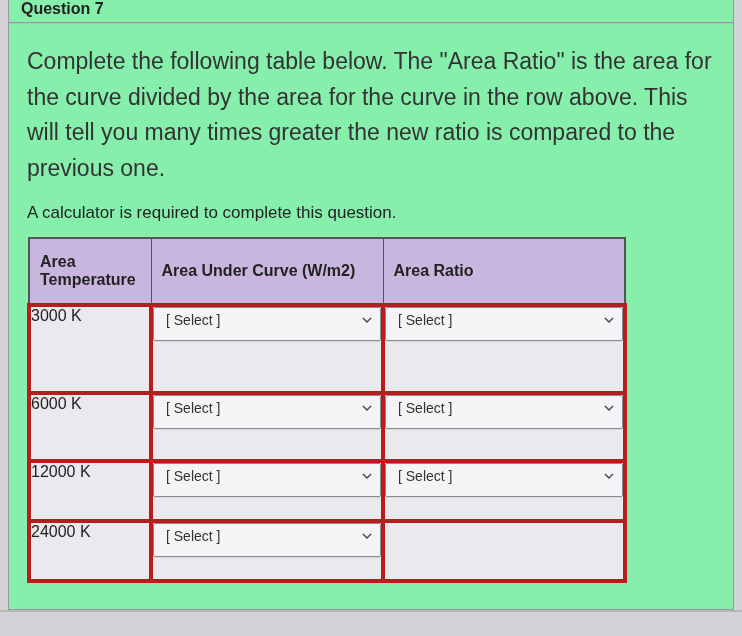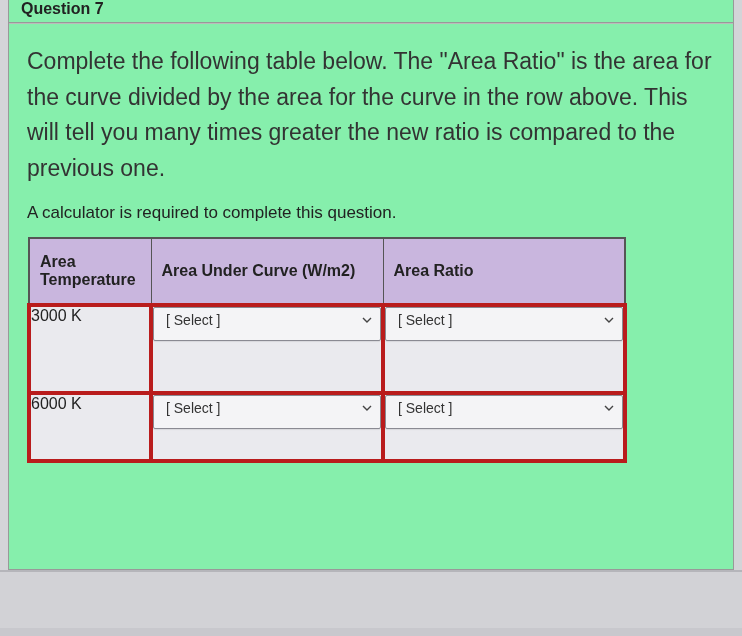--- a/index.html
+++ b/index.html
@@ -186,21 +186,58 @@
               <span>[ Select ]</span>
               <span class="chev">
                 <svg width="10" height="10" viewBox="0 0 10 10">
                     <path d="M1 3 L5 7 L9 3" stroke="#444" stroke-width="1.4" fill="none"></path>
                   </svg>
               </span>
             </div>
           </td>
         </tr>
 
-
+        <tr class="row-h3">
+          <td class="temp-cell">12000 K</td>
+          <td class="select-cell">
+            <div class="select-box">
+              <span>[ Select ]</span>
+              <span class="chev">
+                <svg width="10" height="10" viewBox="0 0 10 10">
+                    <path d="M1 3 L5 7 L9 3" stroke="#444" stroke-width="1.4" fill="none"></path>
+                  </svg>
+              </span>
+            </div>
+          </td>
+          <td class="ratio-cell">
+            <div class="select-box">
+              <span>[ Select ]</span>
+              <span class="chev">
+                <svg width="10" height="10" viewBox="0 0 10 10">
+                    <path d="M1 3 L5 7 L9 3" stroke="#444" stroke-width="1.4" fill="none"></path>
+                  </svg>
+              </span>
+            </div>
+          </td>
+        </tr>
+
+        <tr class="row-h4">
+          <td class="temp-cell">24000 K</td>
+          <td class="select-cell">
+            <div class="select-box">
+              <span>[ Select ]</span>
+              <span class="chev">
+                <svg width="10" height="10" viewBox="0 0 10 10">
+                    <path d="M1 3 L5 7 L9 3" stroke="#444" stroke-width="1.4" fill="none"></path>
+                  </svg>
+              </span>
+            </div>
+          </td>
+          <td class="dark-cell"></td>
+        </tr>
 
       </tbody>
     </table>
   </div>
 </div>
 
 <div class="footer-strip"></div>
 <div class="bottom-band"></div>
 
 </body></html>

